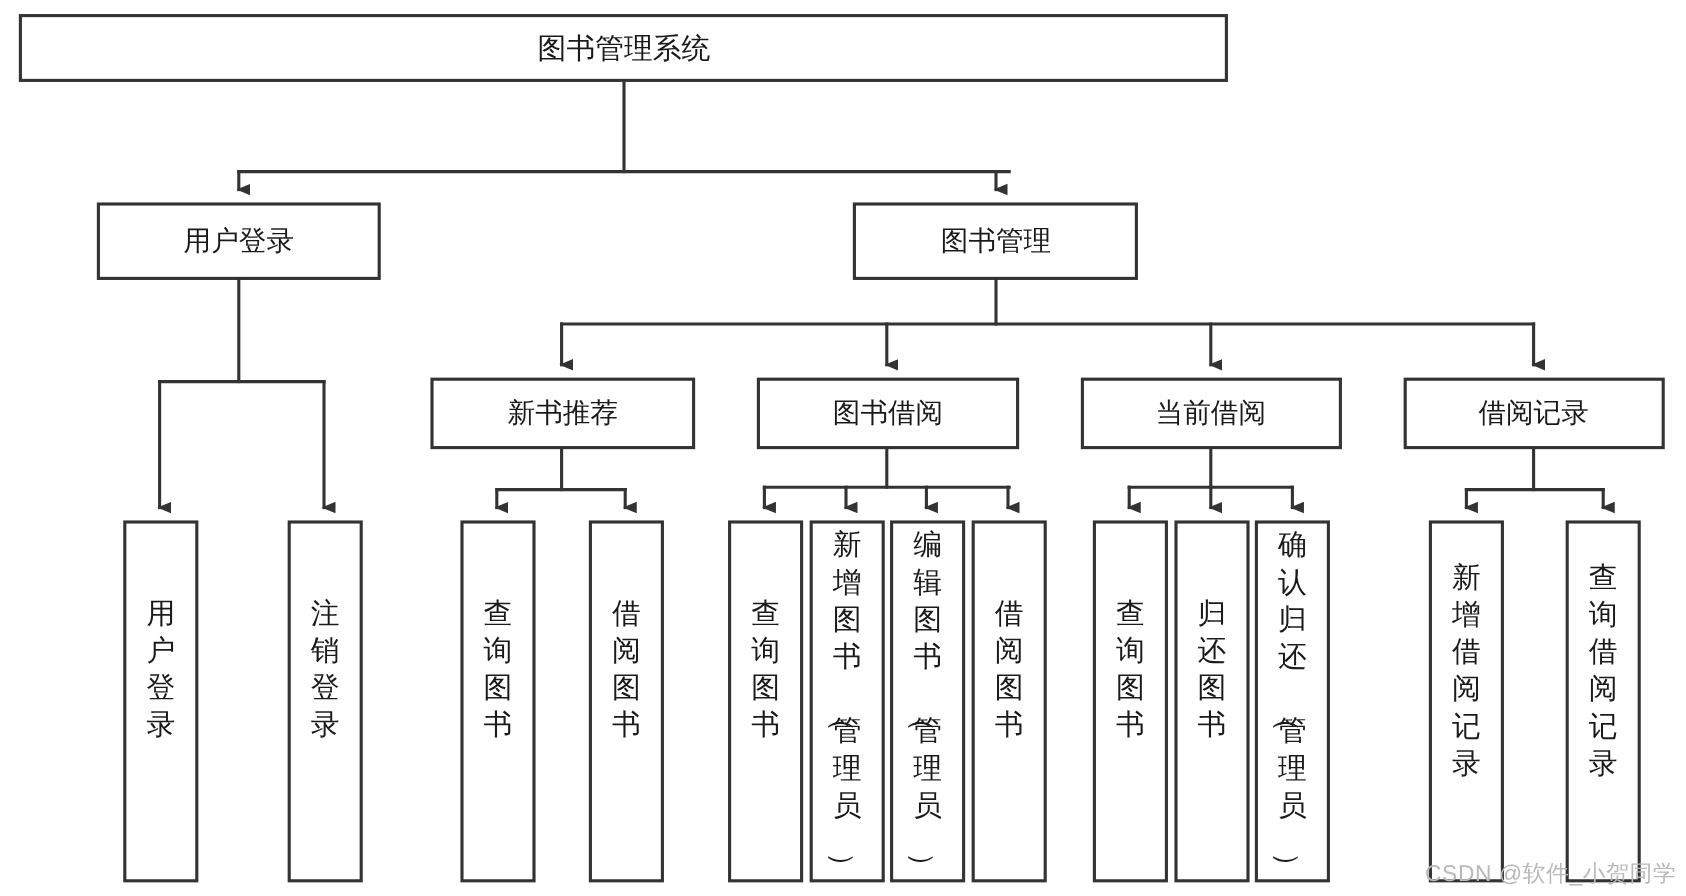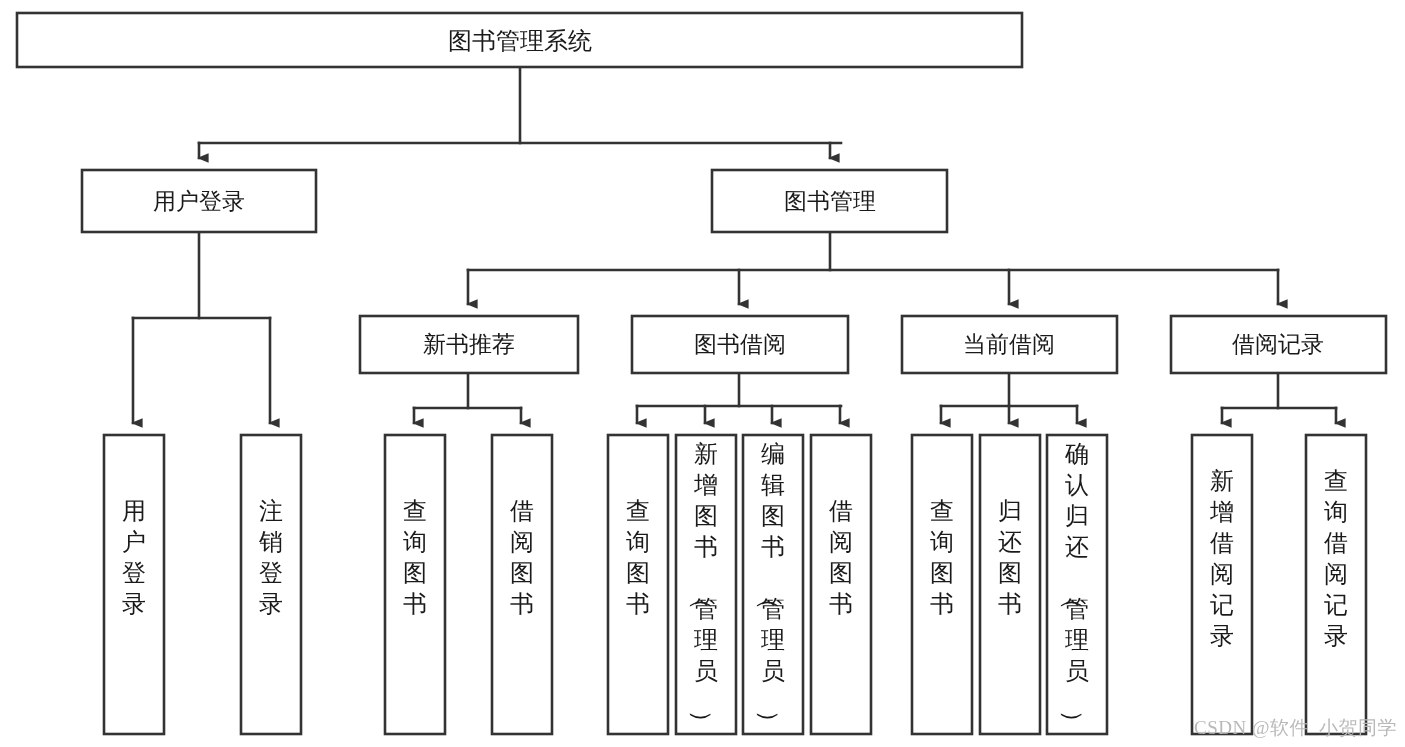--- a/index.html
+++ b/index.html
@@ -54,21 +54,21 @@
   .leaf-label {
     fill: #1a1a1a;
     font-family: "DejaVu Sans", "Liberation Sans", sans-serif;
     font-size: 24px;
     text-anchor: middle;
   }
   .watermark {
     position: absolute;
     right: 8px;
     bottom: 6px;
-    font-family: Liberation Serif, serif;
+    font-family: Liberation Sans, sans-serif;
     font-size: 19px;
     color: #b9b9b9;
     white-space: nowrap;
     letter-spacing: 0.5px;
   }
 </style>
 </head>
 <body>
 
 <div id="diagram-root">

